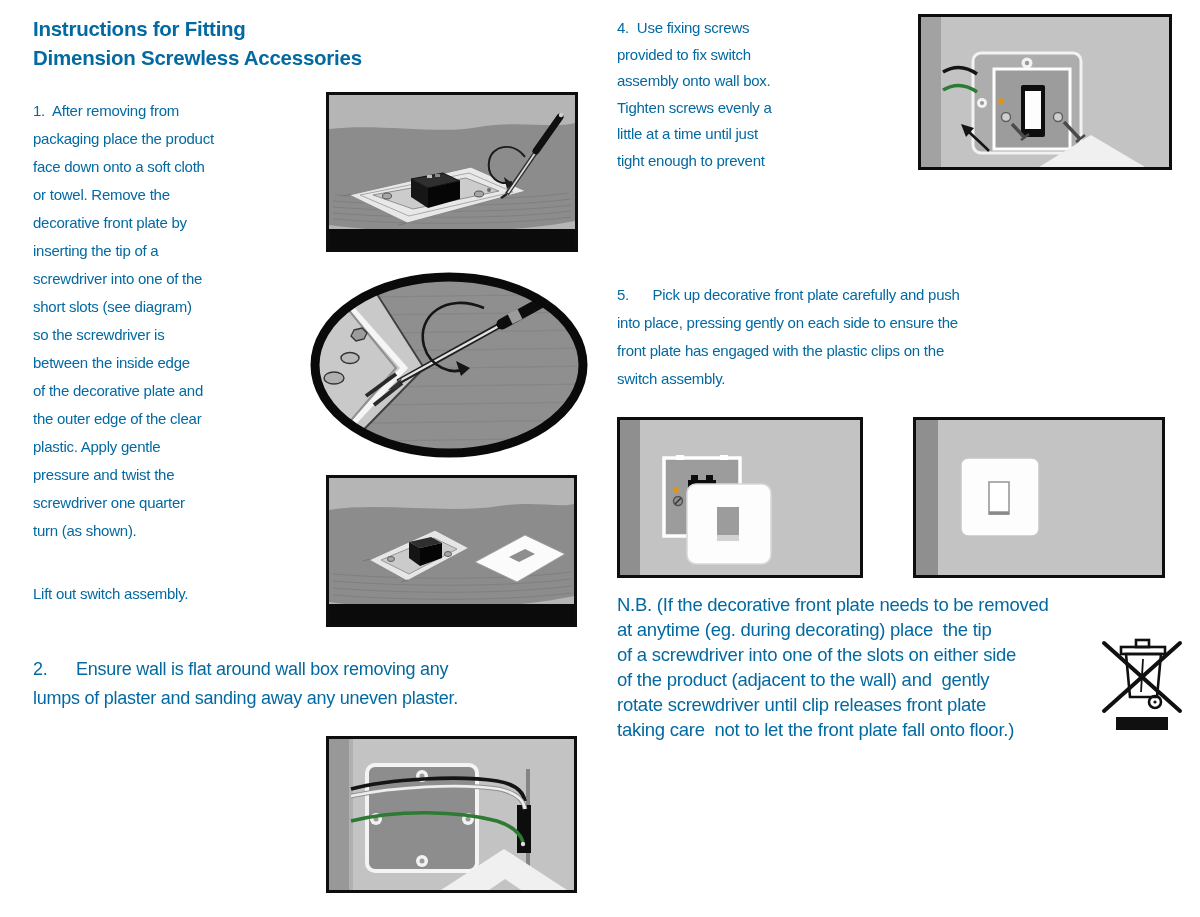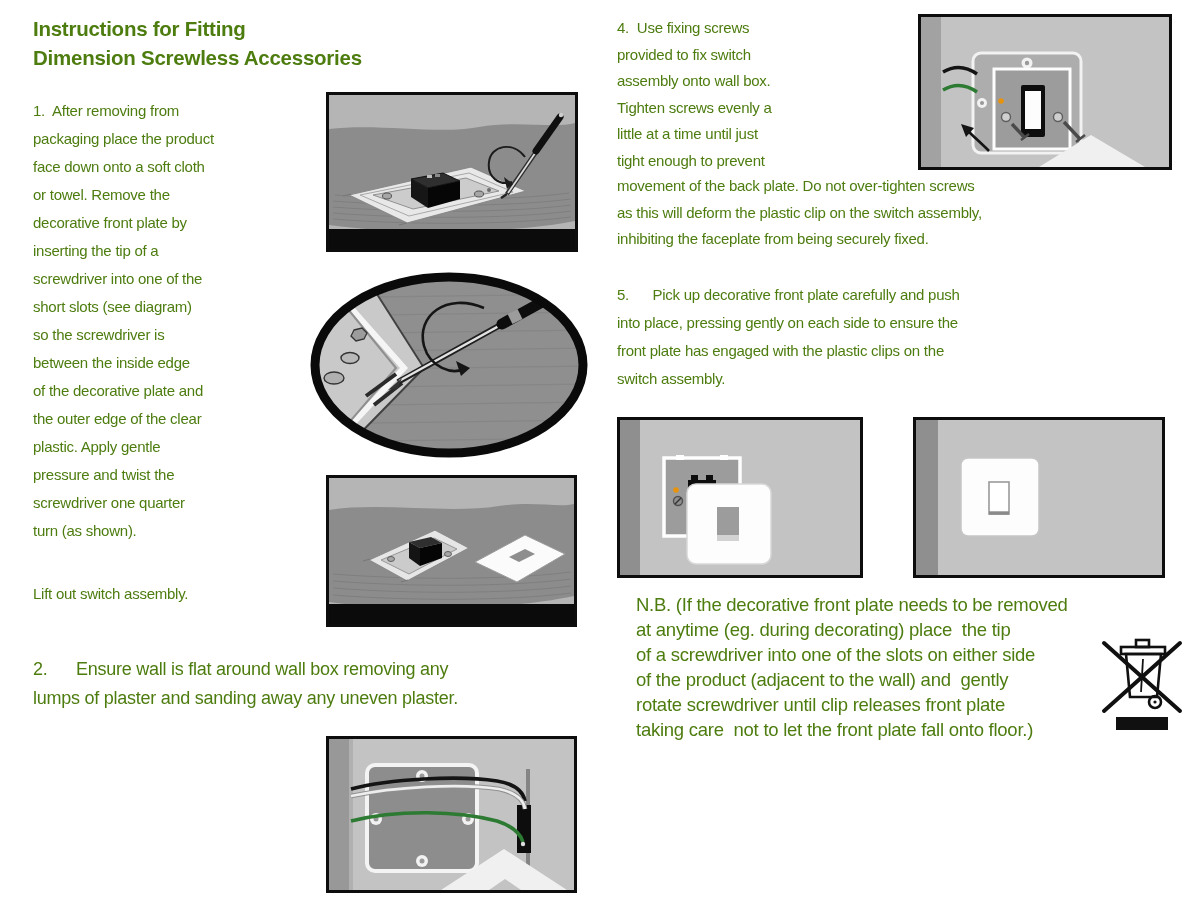--- a/index.html
+++ b/index.html
@@ -1,27 +1,27 @@
 <!DOCTYPE html>
 <html><head>
 <meta charset="utf-8">
 <style>
   html,body{margin:0;padding:0;background:#ffffff;}
   #page{
     position:relative;width:1200px;height:917px;background:#ffffff;
     font-family:"Liberation Sans","DejaVu Sans",sans-serif;
-    color:#4d7c0f;overflow:hidden;
+    color:#0369a1;overflow:hidden;
   }
   .abs{position:absolute;}
   .txt{white-space:pre-wrap;letter-spacing:-0.25px;}
   .title{font-size:20.5px;font-weight:bold;line-height:29px;}
   .body19{font-size:15px;line-height:28px;}
   .body19t{font-size:15px;line-height:26.5px;}
   .body20{font-size:18px;line-height:29px;}
-  .body18{font-size:18.5px;line-height:25px;margin-left:19px;}
+  .body18{font-size:18.5px;line-height:25px;}
   .frame{border:3px solid #0d0d0d;background:#c3c3c3;}
   .frame svg{display:block;width:100%;height:100%;}
   .noframe svg{display:block;width:100%;height:100%;}
 </style>
 </head>
 <body>
 
 <div id="page">
 
   <div class="abs txt title" style="left:33px;top:14px;width:430px;">Instructions for Fitting
@@ -196,23 +196,20 @@
       <polygon points="160,151 176,140 192,151" fill="#c3c3c3"></polygon>
     </svg>
   </div>
 
   <div class="abs txt body19t" style="left:617px;top:15px;width:300px;">4.  Use fixing screws
 provided to fix switch
 assembly onto wall box.
 Tighten screws evenly a
 little at a time until just
 tight enough to prevent</div>
-  <div class="abs txt body19t" style="left:617px;top:173px;width:580px;">movement of the back plate. Do not over-tighten screws
-as this will deform the plastic clip on the switch assembly,
-inhibiting the faceplate from being securely fixed.</div>
 
   <div class="abs frame" style="left:918px;top:14px;width:248px;height:150px;">
     <svg viewBox="0 0 248 150" preserveAspectRatio="none">
       <rect width="248" height="150" fill="#c3c3c3"></rect>
       <rect width="20" height="150" fill="#a2a2a2"></rect>
       <g>
         <rect x="52" y="36" width="108" height="100" rx="8" fill="#adadad" stroke="#f2f2f2" stroke-width="3"></rect>
         <circle cx="106" cy="46" r="5.5" fill="#f2f2f2"></circle>
           <circle cx="106" cy="46" r="2.2" fill="#999999"></circle>
         <circle cx="61" cy="86" r="5" fill="#f2f2f2"></circle>

